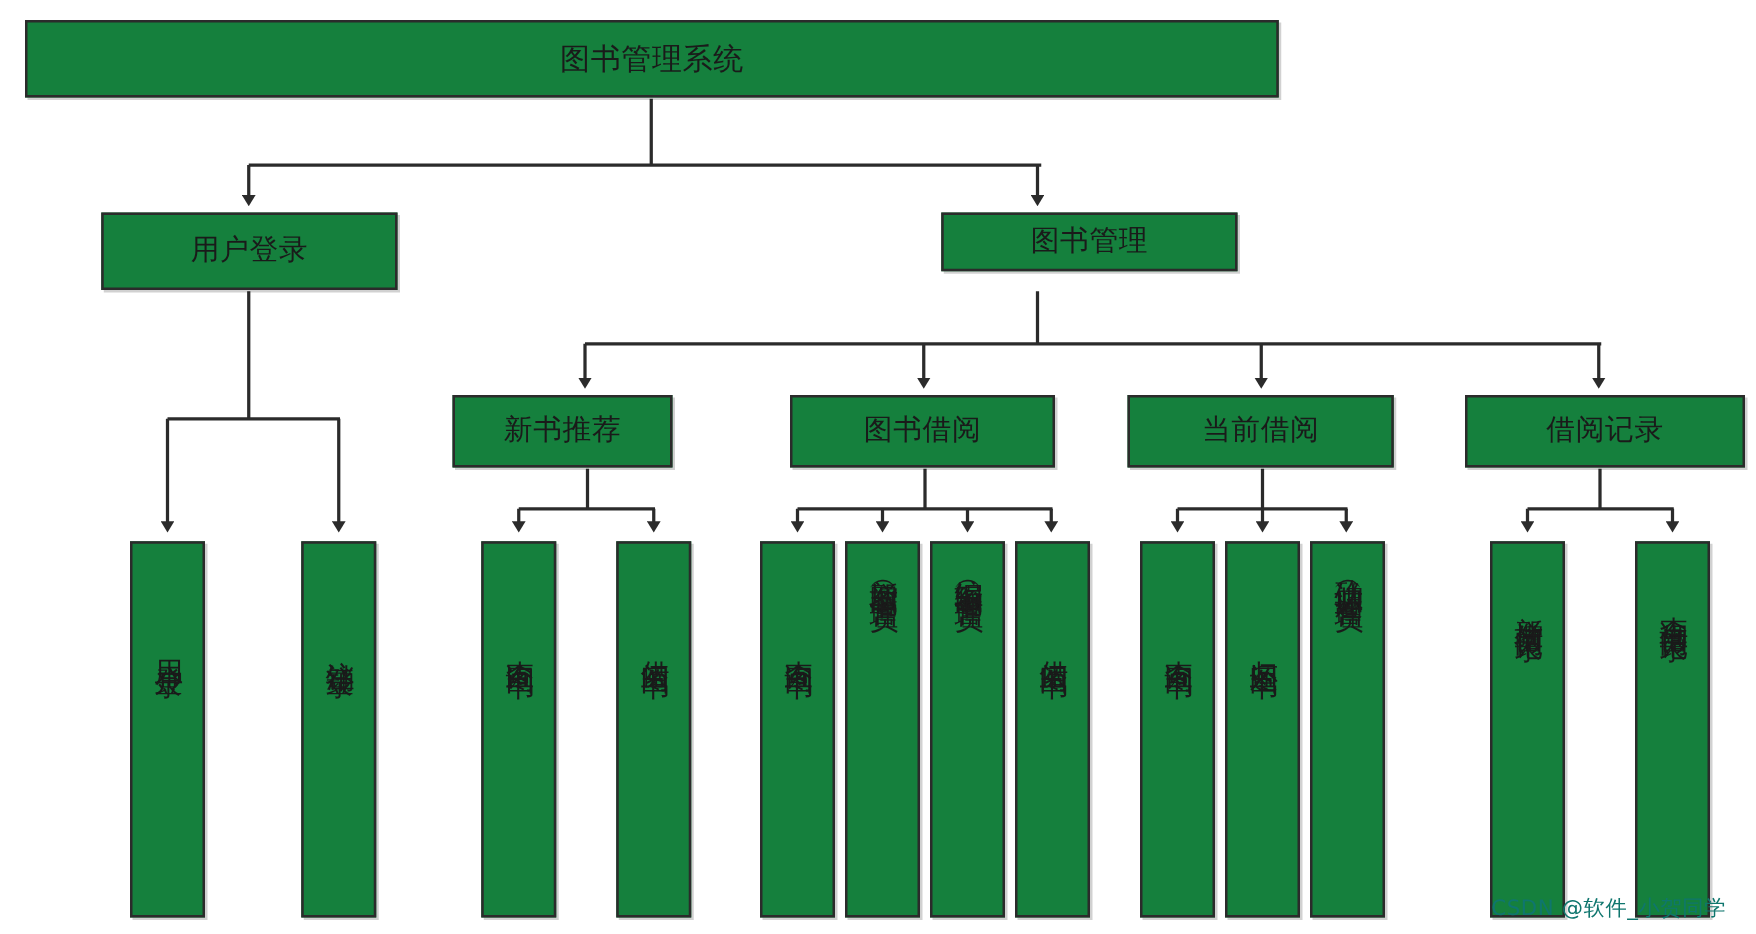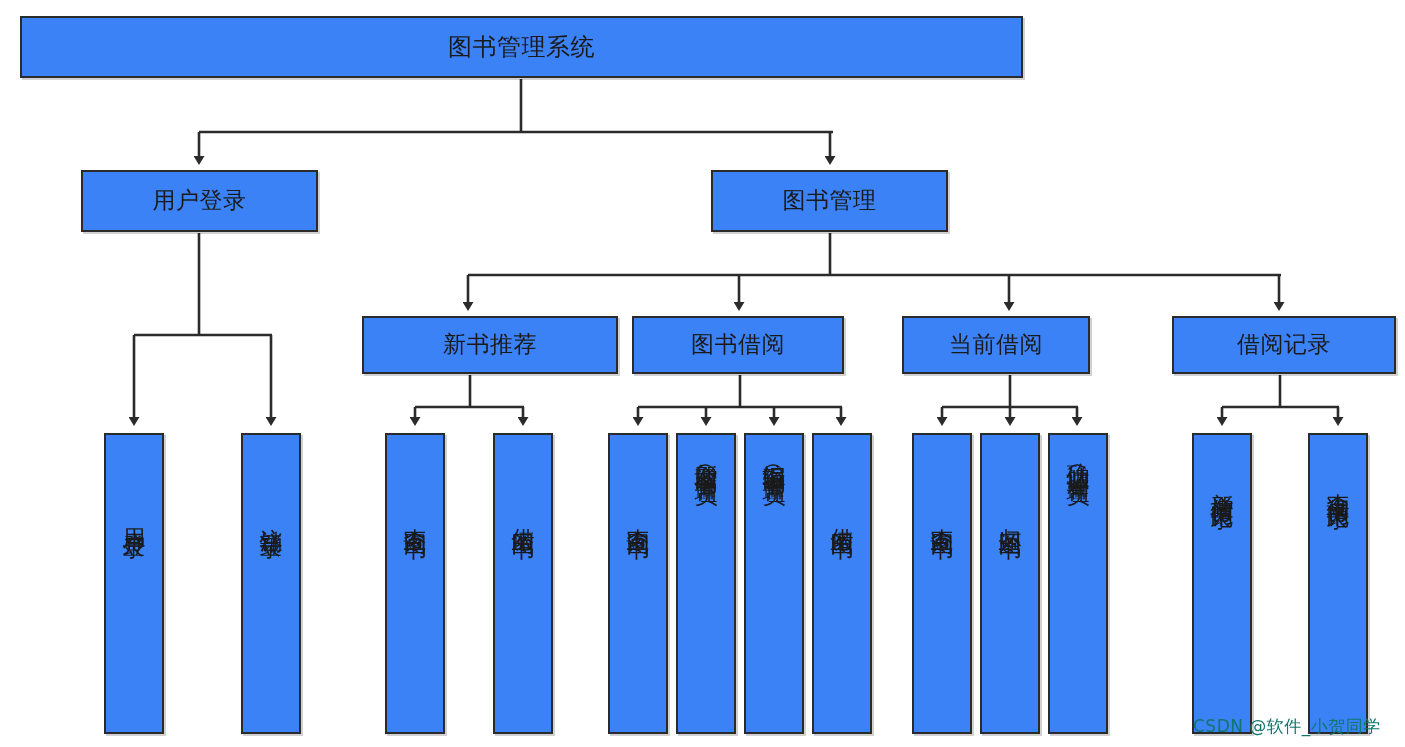--- a/index.html
+++ b/index.html
@@ -18,21 +18,21 @@
   svg#wires{
     position:absolute;
     left:0; top:0;
     width:1405px;
     height:747px;
     pointer-events:none;
   }
   .node{
     position:absolute;
     box-sizing:border-box;
-    background:#3b82f6;
+    background:#15803d;
     border:2.5px solid #2b2b2b;
     display:flex;
     align-items:center;
     justify-content:center;
     box-shadow:2px 2px 0 rgba(0,0,0,0.18);
   }
   .node .label{
     color:#1a1a1a;
     line-height:1.12;
     letter-spacing:0.5px;
@@ -120,33 +120,33 @@
   </svg>
 
   <div class="node h root" style="left:20px;top:16px;width:1003px;height:62px;">
     <span class="label">图书管理系统</span>
   </div>
 
   <div class="node h" style="left:81px;top:170px;width:237px;height:62px;">
     <span class="label">用户登录</span>
   </div>
 
-  <div class="node h" style="left:711px;top:170px;width:237px;height:62px;">
+  <div class="node h" style="left:753px;top:170px;width:237px;height:47px;">
     <span class="label">图书管理</span>
   </div>
 
-  <div class="node h" style="left:362px;top:316px;width:256px;height:58px;">
+  <div class="node h" style="left:362px;top:316px;width:176px;height:58px;">
     <span class="label">新书推荐</span>
   </div>
 
   <div class="node h" style="left:632px;top:316px;width:212px;height:58px;">
     <span class="label">图书借阅</span>
   </div>
 
-  <div class="node h" style="left:902px;top:316px;width:188px;height:58px;">
+  <div class="node h" style="left:902px;top:316px;width:213px;height:58px;">
     <span class="label">当前借阅</span>
   </div>
 
   <div class="node h" style="left:1172px;top:316px;width:224px;height:58px;">
     <span class="label">借阅记录</span>
   </div>
 
   <div class="node v" style="left:104px;top:433px;width:60px;height:301px;padding-top:75px;">
     <span class="label">用户登录</span>
   </div>

